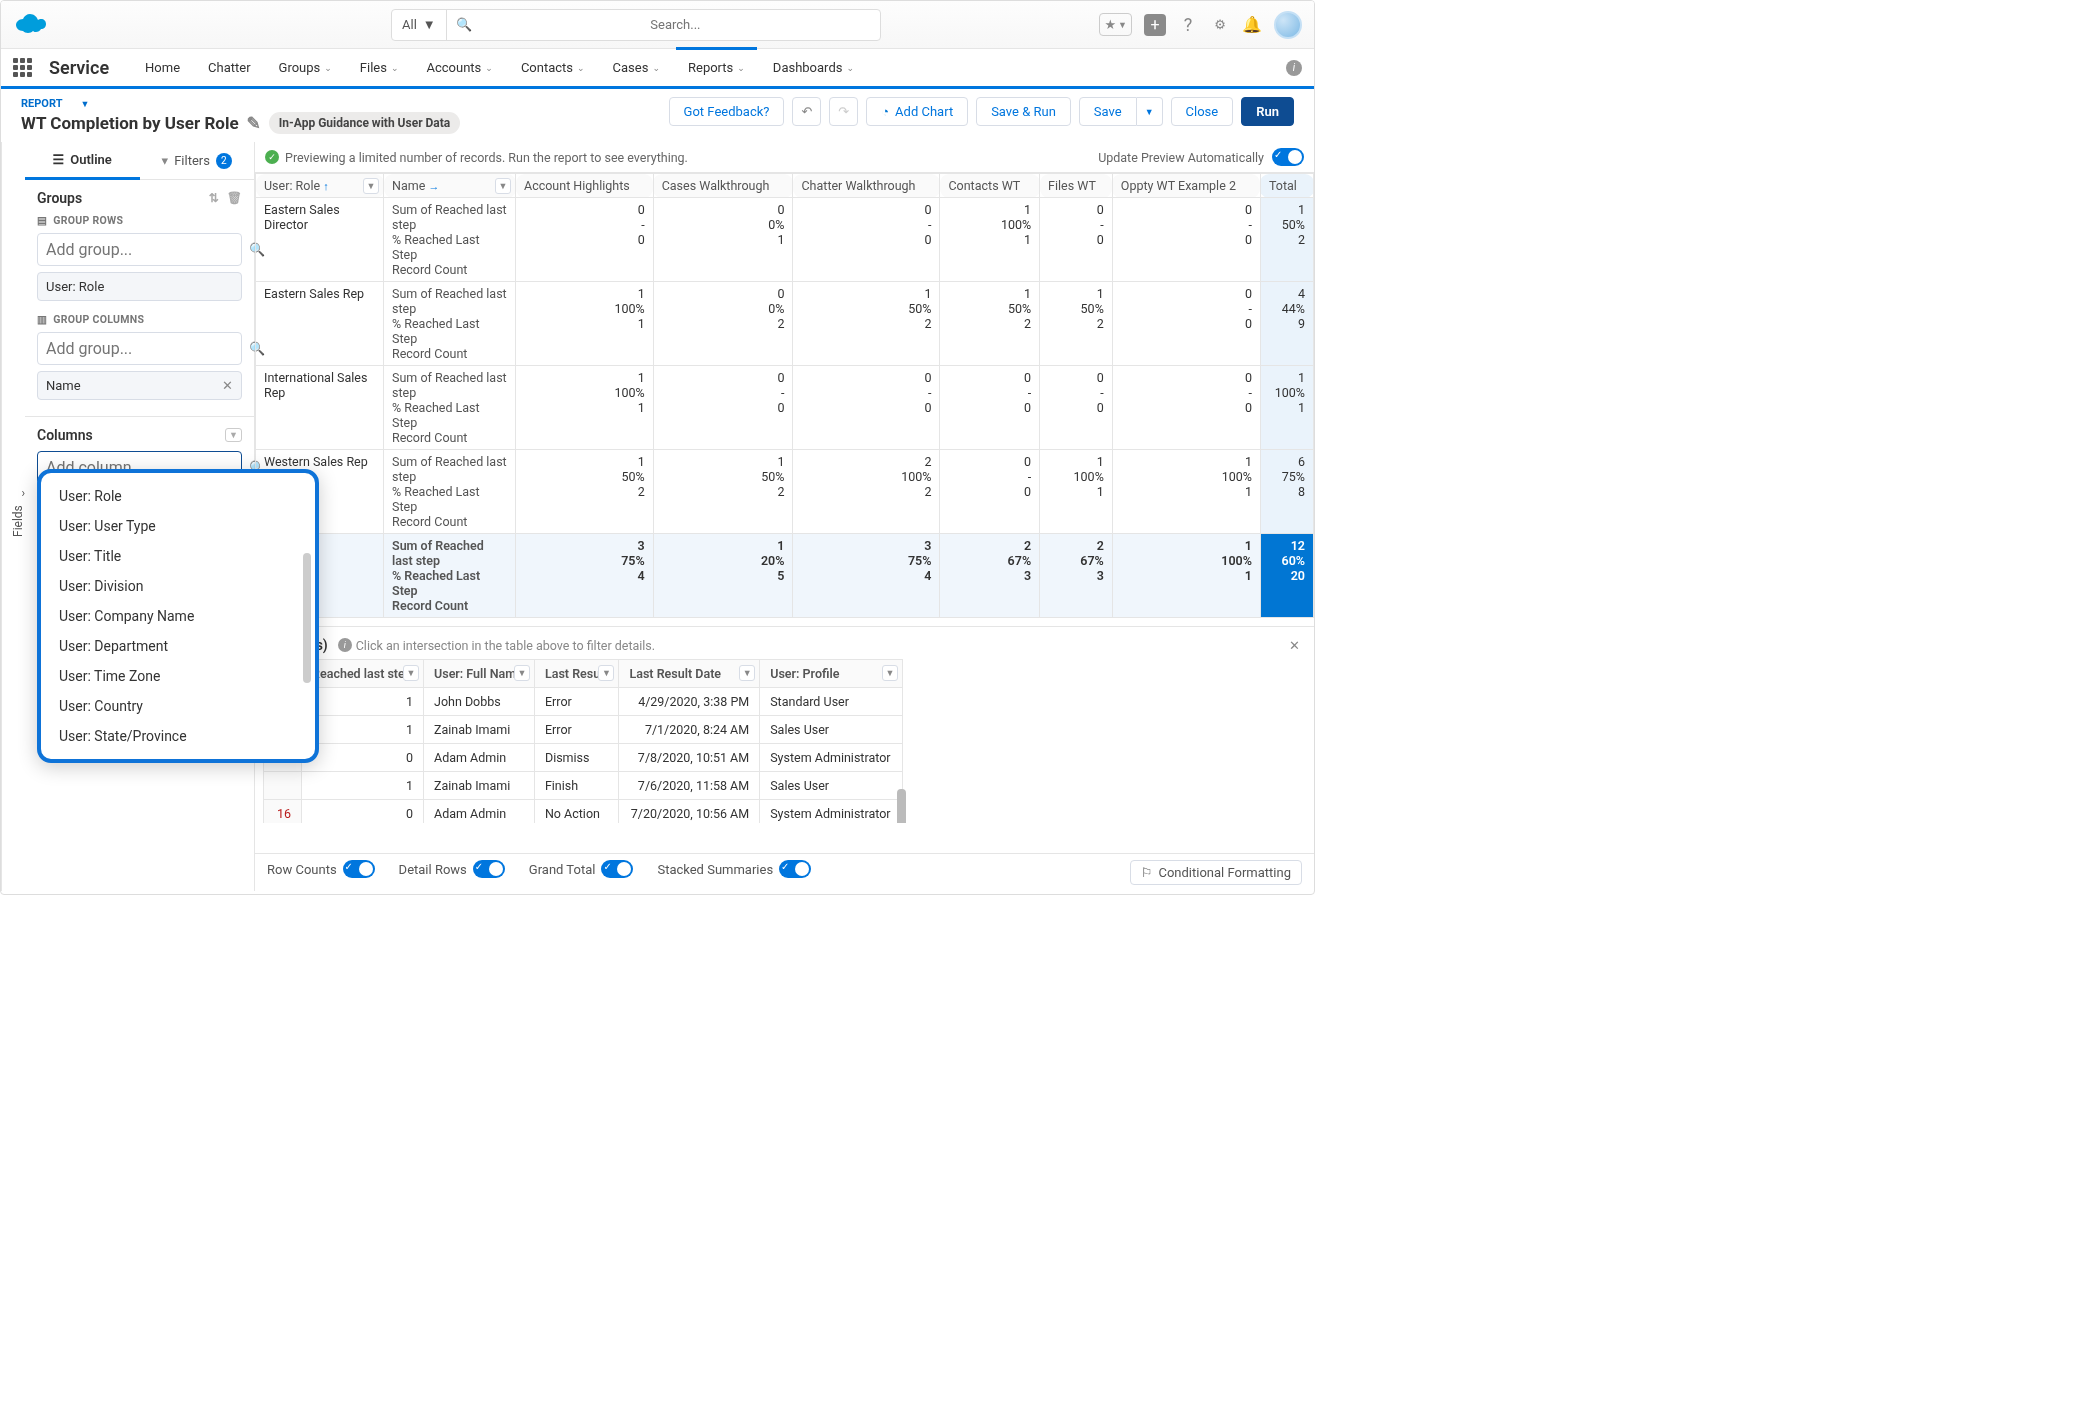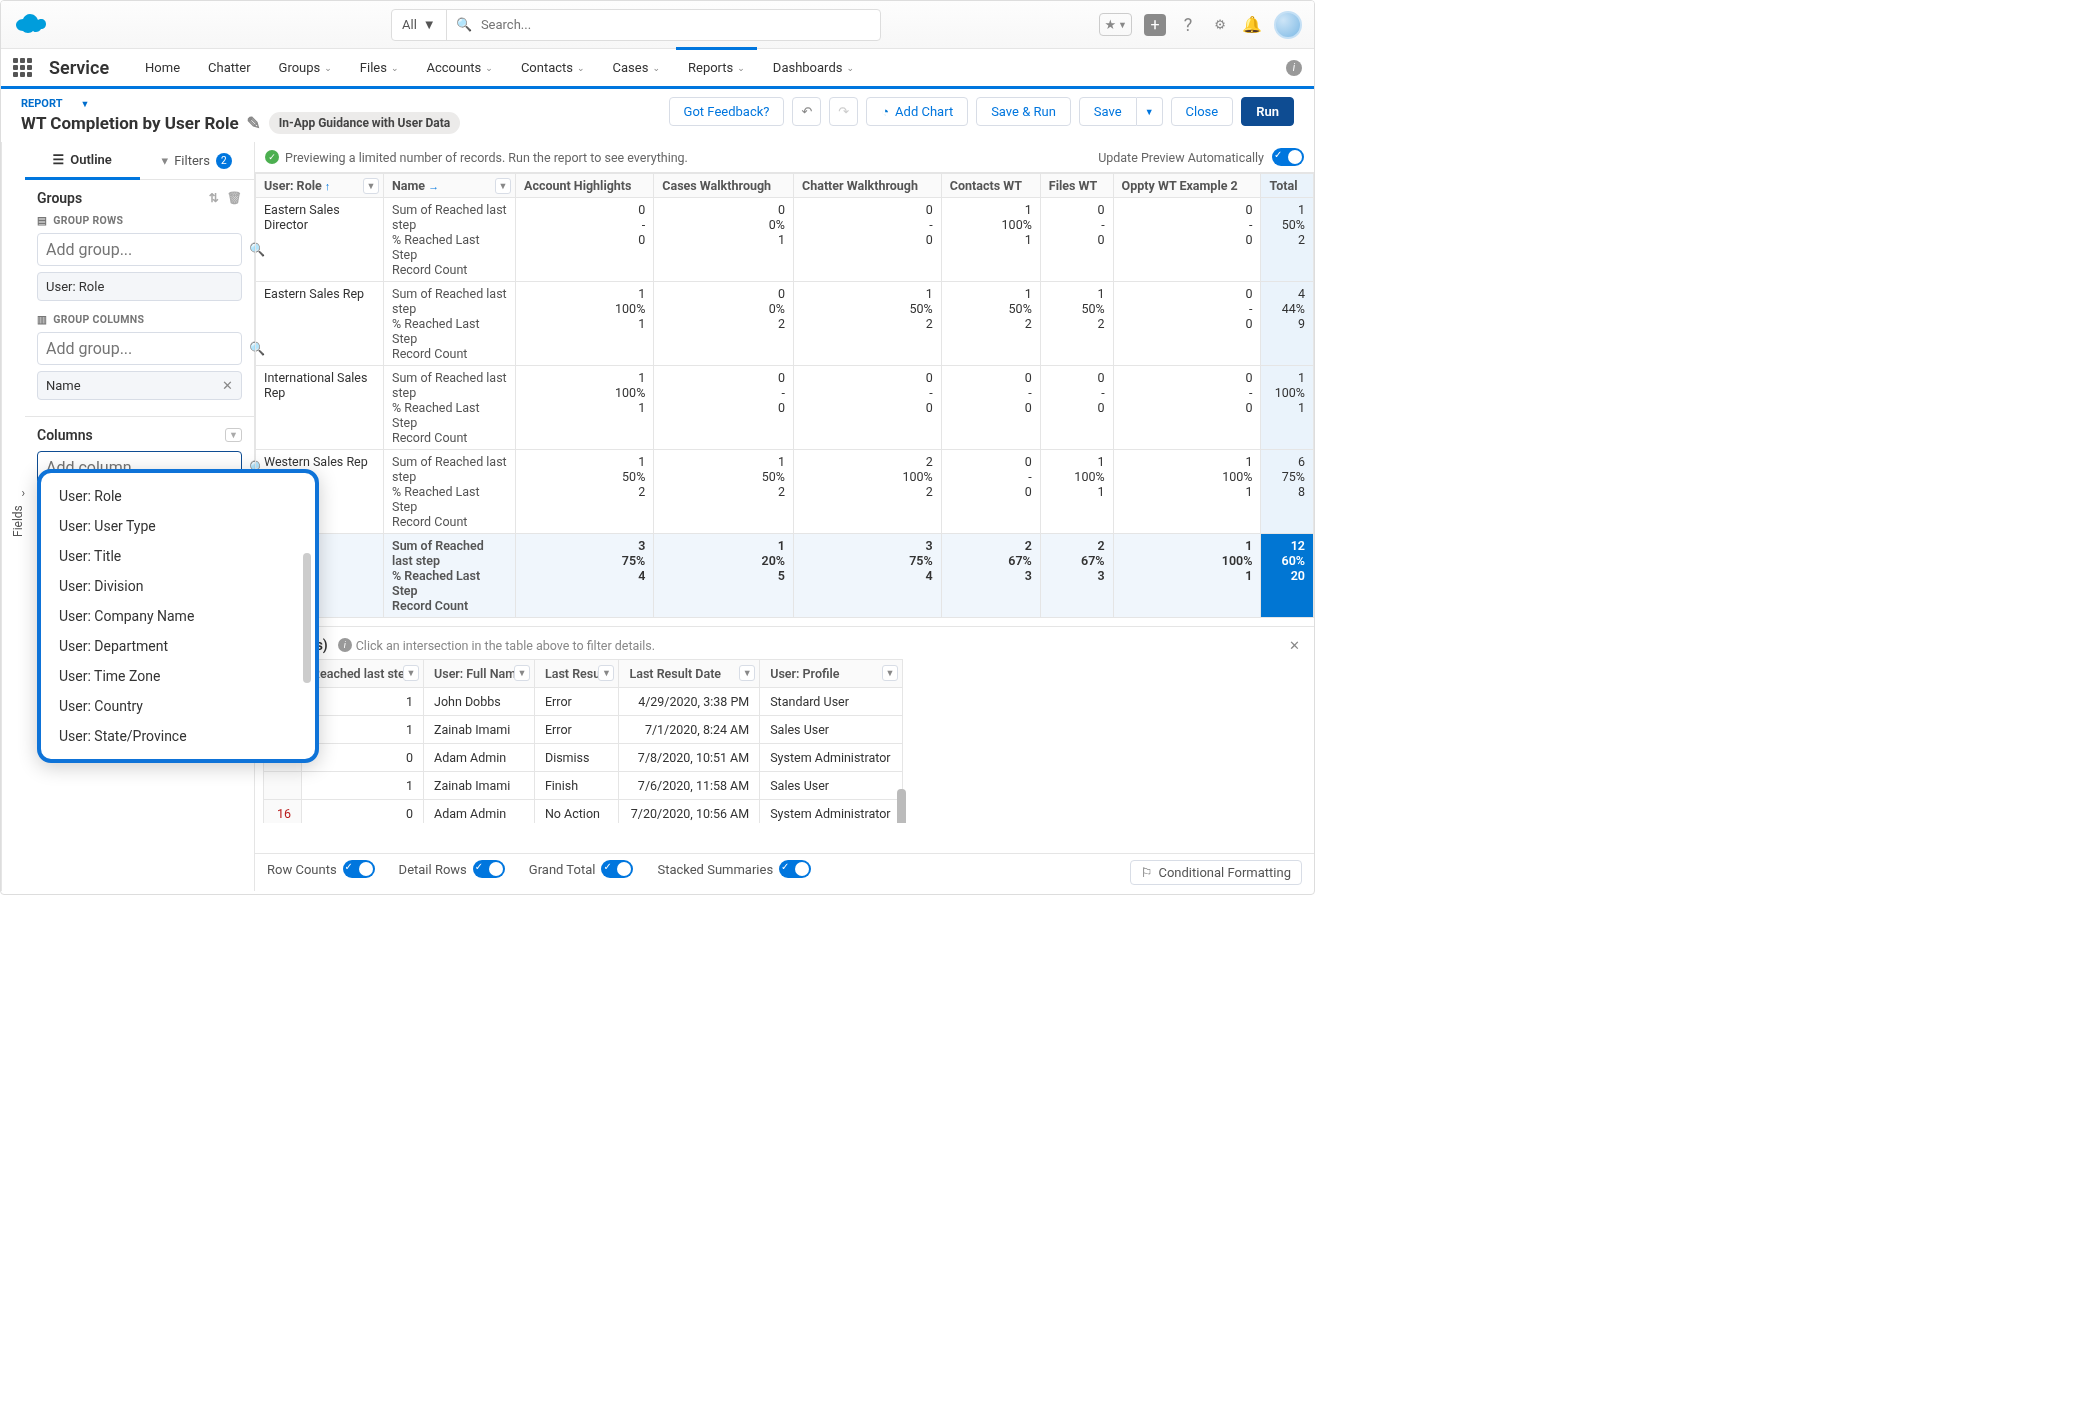--- a/index.html
+++ b/index.html
@@ -5,21 +5,21 @@
 * { box-sizing: border-box; margin: 0; padding: 0; font-family: -apple-system, BlinkMacSystemFont, "Segoe UI", Roboto, Helvetica, Arial, sans-serif; }
 body { background: #fff; font-size: 13px; color: #333; }
 .container { width: 1315px; height: 895px; border: 1px solid #ddd; border-radius: 4px; overflow: hidden; position: relative; }
 
 
 .header { height: 48px; display: flex; align-items: center; padding: 0 12px; border-bottom: 1px solid #e5e5e5; background: linear-gradient(#fdfdfd,#f7f7f7); }
 .cloud-logo { width: 36px; height: 24px; color: #009ddc; margin-right: 12px; }
 .search-group { margin-left: 330px; display: flex; align-items: center; border: 1px solid #ddd; border-radius: 4px; height: 32px; width: 490px; background:#fff; }
 .search-dropdown { padding: 0 10px; border-right: 1px solid #ddd; height:100%; display:flex; align-items:center; gap:6px; color:#555; }
 .search-input { flex:1; display:flex; align-items:center; padding:0 10px; gap:8px; color:#888; }
-.search-input input { border:none; outline:none; flex:1; font-size:13px; }
+.search-input input { border:none; outline:none; flex:1; font-size:13px;text-align:center; }
 .header-right { margin-left:auto; display:flex; align-items:center; gap:12px; color:#888; }
 .fav-box { border:1px solid #ccc; border-radius:4px; padding:3px 4px; display:flex; align-items:center; gap:2px; }
 .icon-btn { width:20px; height:20px; display:flex; align-items:center; justify-content:center; color:#888; }
 .plus-btn { background:#8a8a8a; color:#fff; width:22px; height:22px; border-radius:4px; display:flex; align-items:center; justify-content:center; font-size:16px; }
 .avatar { width:28px; height:28px; border-radius:50%; background: radial-gradient(circle at 30% 30%, #cde5f7, #7db9e5); border:2px solid #c5e0f5; }
 
 
 .nav { height:40px; display:flex; align-items:center; border-bottom:3px solid #0076de; padding:0 12px; gap:4px; }
 .waffle { width:20px; height:20px; display:grid; grid-template-columns:repeat(3,5px); grid-template-rows:repeat(3,5px); gap:2px; margin-right:12px; }
 .waffle span { background:#555; border-radius:1px; }
@@ -74,21 +74,21 @@
 .preview-bar { display:flex; align-items:center; padding:6px 10px; border-bottom:1px solid #e5e5e5; font-size:12.5px; color:#666; }
 .preview-bar .check { color:#2e7d32; margin-right:6px; width:14px; height:14px; border-radius:50%; background:#4caf50; color:#fff; display:flex; align-items:center; justify-content:center; font-size:9px; }
 .preview-bar .right { margin-left:auto; display:flex; align-items:center; gap:8px; }
 .toggle { width:32px; height:18px; background:#0076de; border-radius:9px; position:relative; }
 .toggle::after { content:'✓'; position:absolute; left:2px; top:1px; font-size:10px; color:#fff; }
 .toggle::before { content:''; position:absolute; right:2px; top:2px; width:14px; height:14px; background:#fff; border-radius:50%; }
 
 
 .summary-table { border-collapse:collapse; width:100%; font-size:12.5px; }
 .summary-table th, .summary-table td { border:1px solid #e5e5e5; padding:4px 8px; text-align:left; vertical-align:top; }
-.summary-table th { background:#fafafa; font-weight:700; color:#555; position:relative; }
+.summary-table th { background:#fafafa; font-weight:400; color:#555; position:relative;border-radius:9px; }
 .summary-table th .arrow-btn { position:absolute; right:4px; top:4px; border:1px solid #d8dde6; border-radius:3px; width:16px; height:16px; font-size:9px; display:flex; align-items:center; justify-content:center; color:#888; background:#fff; }
 .summary-table .num { text-align:right; }
 .summary-table .metric-col { color:#555; }
 .summary-table .total-row { background:#f0f6fc; font-weight:600; }
 .summary-table .total-col { background:#eaf3fb; }
 .summary-table .grand-total { background:#0176d3; color:#fff; }
 .sort-arrow { color:#0076de; font-size:11px; }
 
 .details-header { padding:10px 14px 6px; display:flex; align-items:center; border-top:1px solid #e5e5e5; margin-top:8px; }
 .details-header .title { font-size:14px; font-weight:600; }

